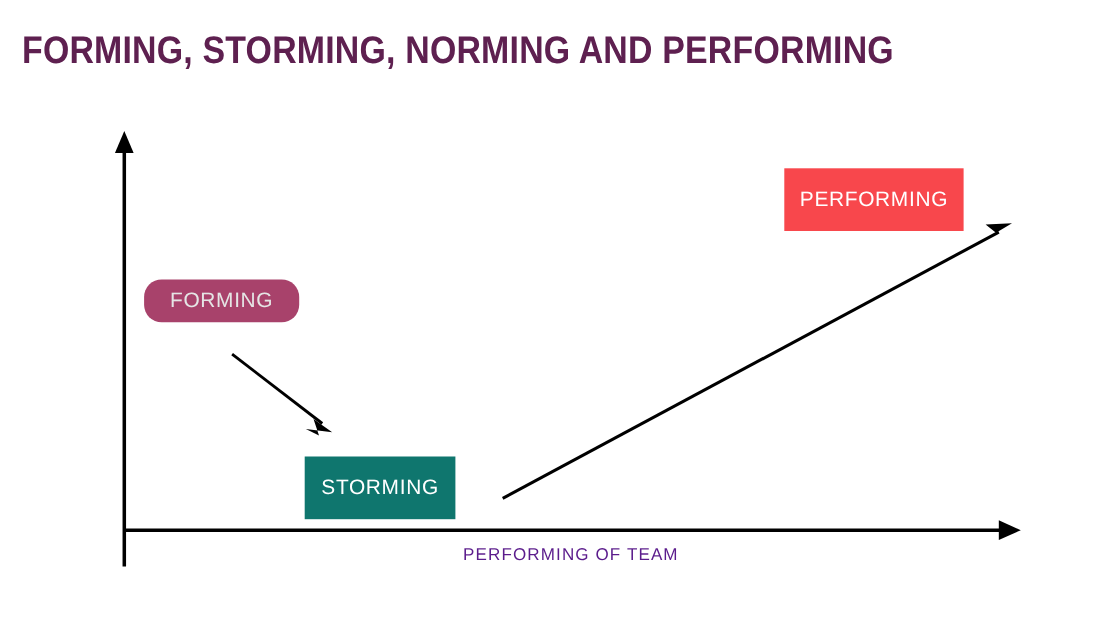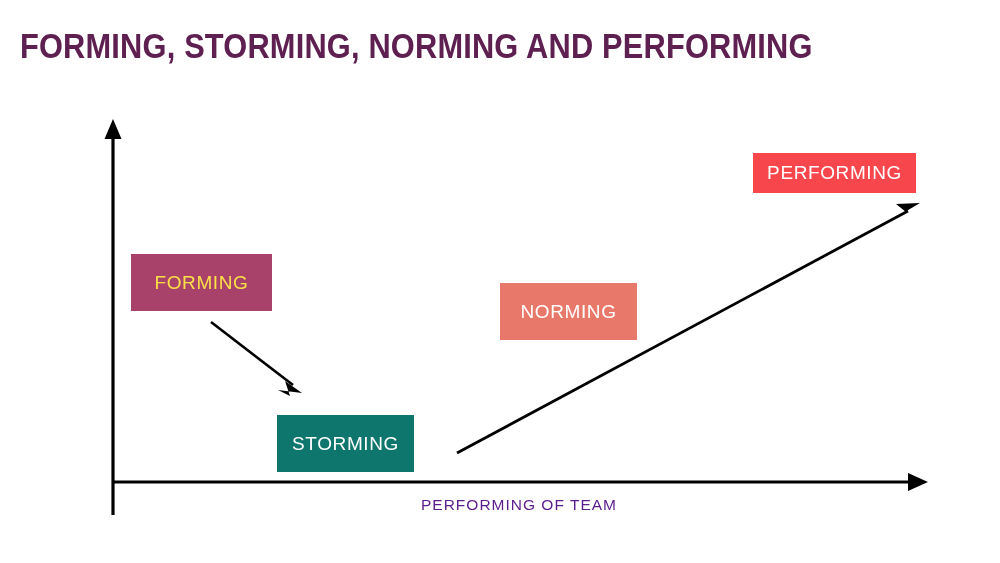--- a/index.html
+++ b/index.html
@@ -82,21 +82,20 @@
 
     <line x1="211" y1="322" x2="293" y2="385" stroke="#000000" stroke-width="2.6"></line>
     <polygon points="302,393 285,381 290,396 278,390" fill="#000000"></polygon>
 
     <line x1="457" y1="453" x2="908" y2="211" stroke="#000000" stroke-width="2.8"></line>
     <polygon points="920,203 896,204 906,212 893,219" fill="#000000"></polygon>
   </svg>
 
   <div id="x-axis-label" style="color: rgb(91, 28, 140);">PERFORMING OF TEAM</div>
 
-  <div class="stage-box" id="box-forming" style="left: 131px; top: 254px; width: 141px; height: 57px; background-color: rgb(168, 66, 107); color: #fde047;">FORMING</div>
+  <div class="stage-box" id="box-forming" style="left: 131px; top: 254px; width: 141px; height: 39px; background-color: rgb(168, 66, 107); color: #e5e5e5; border-radius: 16px;">FORMING</div>
 
   <div class="stage-box" id="box-storming" style="left: 277px; top: 415px; width: 137px; height: 57px; background-color: #0f766e; color: rgb(255, 255, 255);">STORMING</div>
 
-  <div class="stage-box" id="box-norming" style="left: 500px; top: 283px; width: 137px; height: 57px; background-color: rgb(232, 121, 106); color: rgb(255, 255, 255);">NORMING</div>
 
-  <div class="stage-box" id="box-performing" style="left: 713px; top: 153px; width: 163px; height: 40px; background-color: rgb(248, 71, 76); color: rgb(255, 255, 255); margin-left: 40px;">PERFORMING</div>
+  <div class="stage-box" id="box-performing" style="left: 713px; top: 153px; width: 163px; height: 57px; background-color: rgb(248, 71, 76); color: rgb(255, 255, 255);">PERFORMING</div>
 
 </div>
 
 </body></html>

